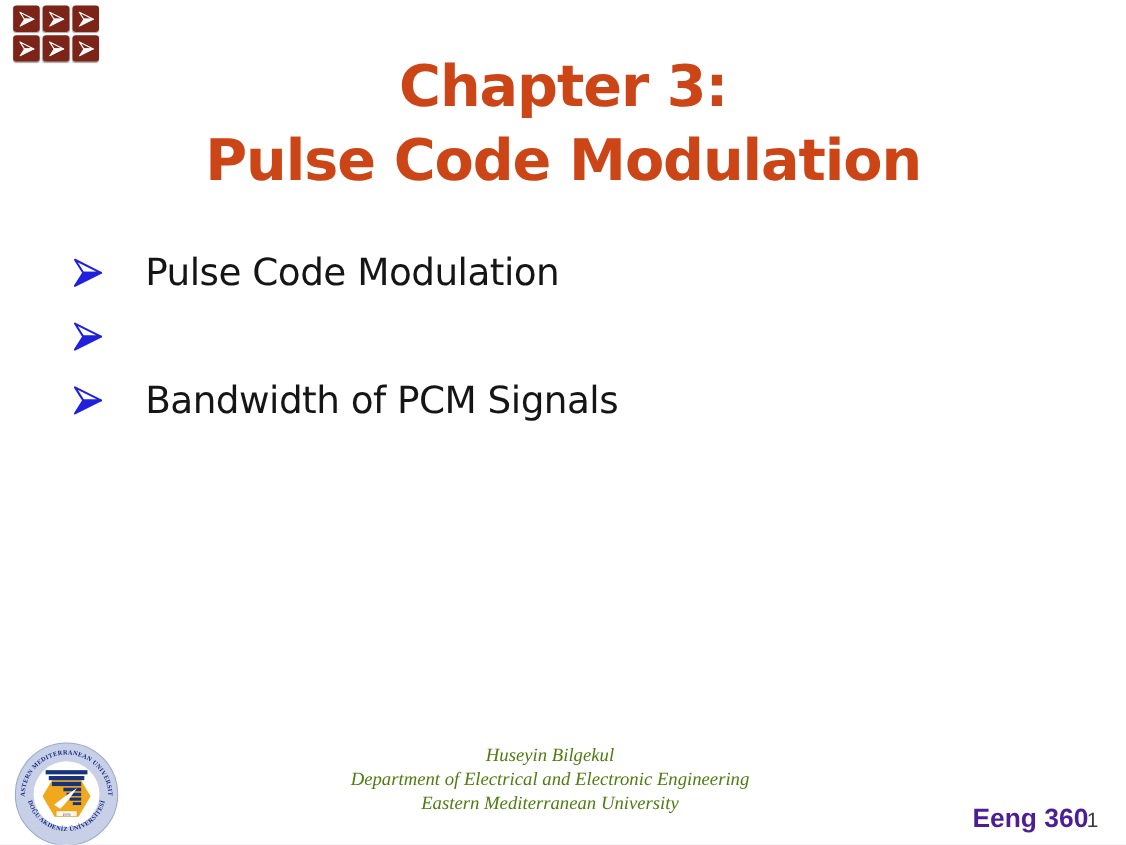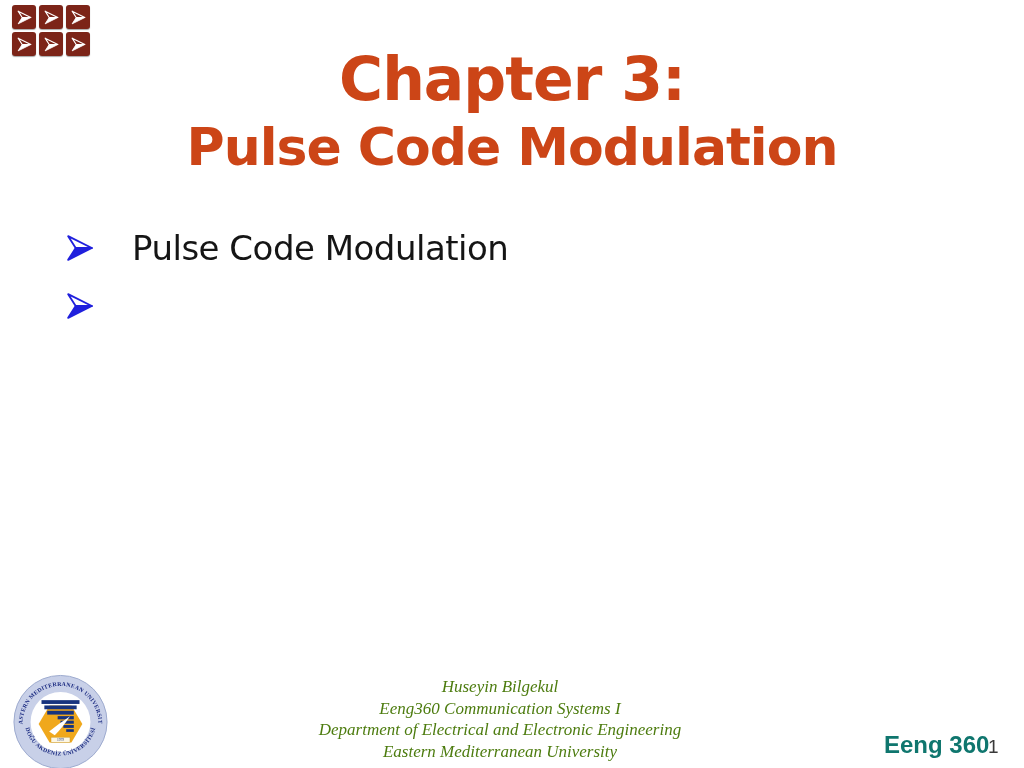--- a/index.html
+++ b/index.html
@@ -20,40 +20,40 @@
     width:24px;height:24px;background:#7c2418;border-radius:3px;
     display:flex;align-items:center;justify-content:center;
     box-shadow:0 1px 1px rgba(0,0,0,.35);
   }
   
   .title-block{
     position:absolute;left:0;top:44px;width:1024px;
     text-align:center;color:#cc4517;font-weight:bold;
     letter-spacing:-1px;
   }
-  .title-line1{font-size:60px;line-height:70px;}
+  .title-line1{font-size:52px;line-height:70px;}
   .title-line2{font-size:52px;line-height:66px;}
   
   .bullet-list{position:absolute;left:66px;top:228px;}
   .bullet-row{display:flex;align-items:center;height:39px;margin-bottom:19px;}
   .bullet-arrow{width:28px;height:28px;flex:0 0 28px;margin-right:38px;}
   .bullet-text{
     font-size:34px;color:#151515;letter-spacing:-0.5px;white-space:nowrap;
   }
   
   .footer-credits{
     position:absolute;left:0;top:676px;width:1000px;text-align:center;
     font-family:"Liberation Serif", serif;
     font-size:17px;line-height:21.5px;color:#4d7c0f;font-style:italic;
   }
   
   .course-code{
     position:absolute;left:884px;top:731px;
     font-family:"Liberation Sans", sans-serif;
-    font-size:24px;font-weight:bold;color:#0f766e;white-space:nowrap;
+    font-size:24px;font-weight:bold;color:#4c1d95;white-space:nowrap;
   }
   .page-number{
     position:absolute;left:988px;top:736px;
     font-family:"Liberation Sans", sans-serif;
     font-size:19px;color:#3a3a3a;
   }
   
   .emu-seal{position:absolute;left:13px;top:674px;width:95px;height:96px;}
   .seal-ring-text{font-family:"Liberation Serif", serif;font-weight:bold;fill:#1a2a80;}
 </style>
@@ -113,20 +113,27 @@
           <path d="M9,13 L24,13 L2,24 Z" fill="#2020dd" stroke="#2020dd" stroke-width="1.7" stroke-linejoin="round"></path>
         </svg>
       <span class="bullet-text">Pulse Code Modulation</span>
     </div>
     <div class="bullet-row">
       <svg class="bullet-arrow" viewBox="0 0 26 26">
           <path d="M2,2 L24,13 L9,13 Z" fill="#ffffff" stroke="#2020dd" stroke-width="1.7" stroke-linejoin="round"></path>
           <path d="M9,13 L24,13 L2,24 Z" fill="#2020dd" stroke="#2020dd" stroke-width="1.7" stroke-linejoin="round"></path>
         </svg>
     </div>
+    <div class="bullet-row">
+      <svg class="bullet-arrow" viewBox="0 0 26 26">
+          <path d="M2,2 L24,13 L9,13 Z" fill="#ffffff" stroke="#2020dd" stroke-width="1.7" stroke-linejoin="round"></path>
+          <path d="M9,13 L24,13 L2,24 Z" fill="#2020dd" stroke="#2020dd" stroke-width="1.7" stroke-linejoin="round"></path>
+        </svg>
+      <span class="bullet-text">Bandwidth of PCM Signals</span>
+    </div>
   </div>
 
   <svg class="emu-seal" viewBox="0 0 100 100">
     <circle cx="50" cy="50" r="49" fill="#c8d0e8" stroke="#9aa8cc" stroke-width="1"></circle>
     <circle cx="50" cy="50" r="31.5" fill="#ffffff"></circle>
     <defs>
       <path id="arcTop" d="M 10,52 A 40,40 0 1 1 90,52" fill="none"></path>
       <path id="arcBottom" d="M 13,56 A 38,38 0 0 0 87,56" fill="none"></path>
     </defs>
     <text class="seal-ring-text" font-size="6.1" letter-spacing="0.3">
@@ -145,21 +152,20 @@
       <rect x="53" y="53.2" width="11" height="3.0"></rect>
       <rect x="56" y="57.6" width="8" height="2.8"></rect>
     </g>
     <path d="M38,60 Q48,52 60,44 Q52,56 44,64 Z" fill="#ffffff"></path>
     <rect x="40" y="66" width="20" height="5.5" fill="#fdf6e2" stroke="#c79a2a" stroke-width="0.5"></rect>
     <text x="50" y="70.4" text-anchor="middle" font-size="3.8" fill="#17337e" font-family="Liberation Serif, serif">1979</text>
   </svg>
 
   <div class="footer-credits">
     <div>Huseyin Bilgekul</div>
-    <div>Eeng360 Communication Systems I</div>
     <div>Department of Electrical and Electronic Engineering</div>
     <div>Eastern Mediterranean University</div>
   </div>
 
   <div class="course-code">Eeng 360</div>
   <div class="page-number">1</div>
 
 </div>
 
 </body></html>

